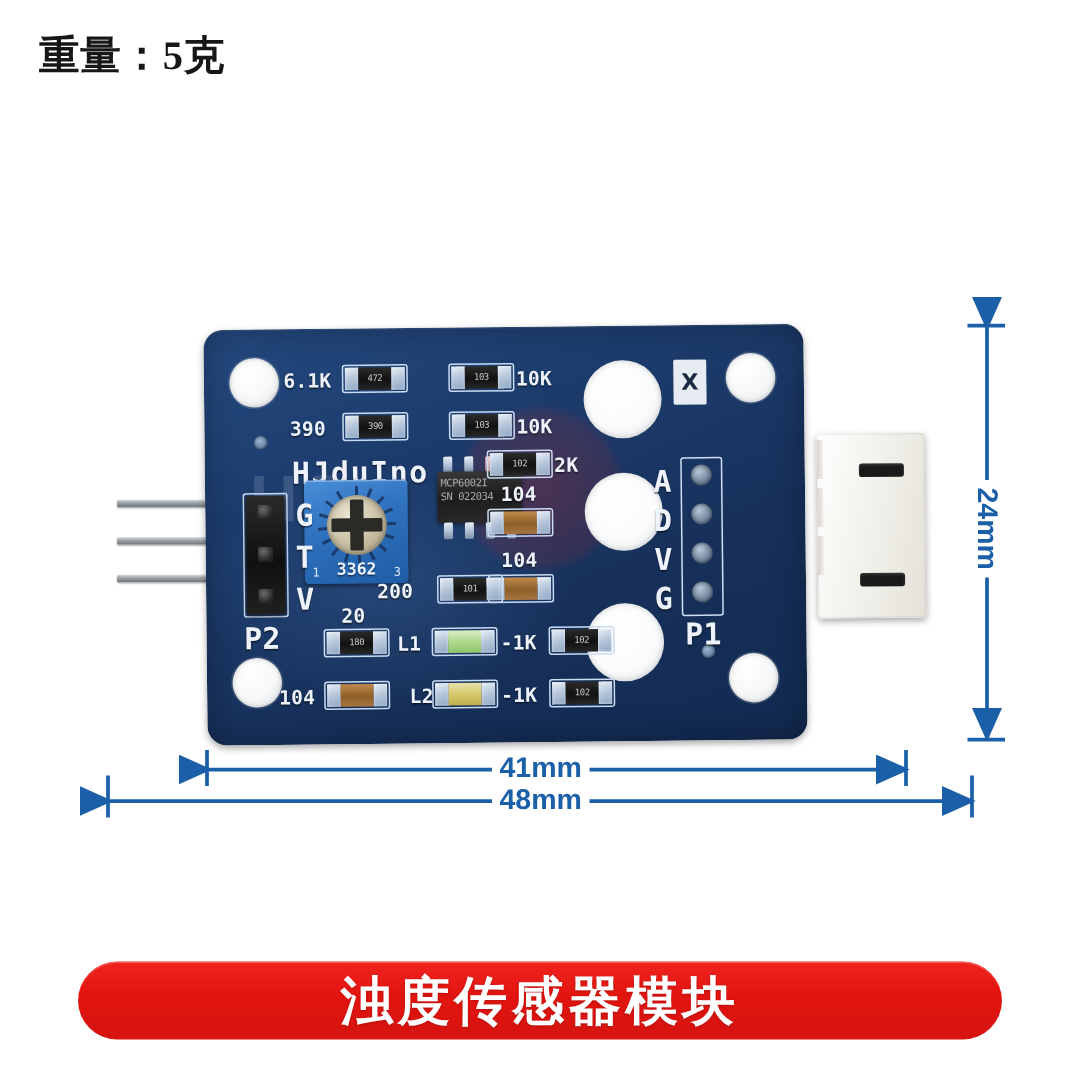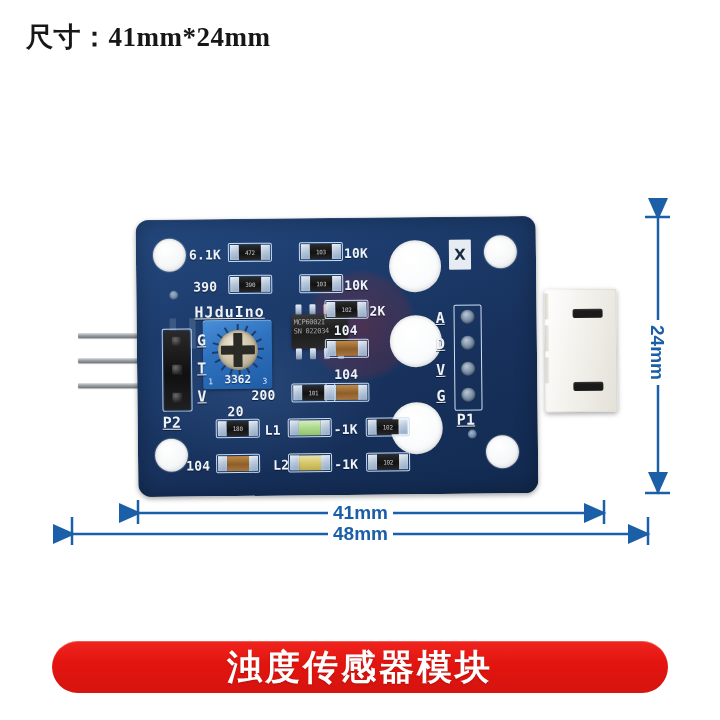--- a/index.html
+++ b/index.html
@@ -66,21 +66,21 @@
     position: absolute;
     color: #eef3fb;
     font-family: "DejaVu Sans Mono", monospace;
     font-size: 13px;
     font-weight: 700;
     letter-spacing: 0.2px;
     white-space: nowrap;
     text-shadow: 0 1px 1px rgba(0,0,0,0.55);
     line-height: 1;
   }
-  .silk.lg { font-size: 15px; text-decoration: underline; }
+  .silk.lg { font-size: 20px; }
 
   
   .hole {
     position: absolute;
     border-radius: 50%;
     background: radial-gradient(circle at 38% 32%, #ffffff 0%, #f6f7f8 55%, #d9dde2 100%);
     box-shadow: inset 0 0 3px rgba(0,0,0,0.22), 0 0 0 1px rgba(255,255,255,0.14);
   }
   .bighole {
     position: absolute;
@@ -330,21 +330,21 @@
     font-size: 35px;
     font-weight: 700;
     letter-spacing: 3px;
     text-shadow: 0 1px 2px rgba(0,0,0,0.18);
   }
 </style>
 </head>
 <body>
 
 <div class="spec-block">
-  <div class="spec-line">尺寸：41mm*24mm</div>
+  <div class="spec-line">重量：5克</div>
 </div>
 
 <div class="board-area">
 
   <div style="position:absolute;left:78px;top:333px;width:92px;height:5px;" class="hdr-pin"></div>
   <div style="position:absolute;left:78px;top:358px;width:92px;height:5px;" class="hdr-pin"></div>
   <div style="position:absolute;left:78px;top:383px;width:92px;height:5px;" class="hdr-pin"></div>
 
   <div class="pcb">
 

